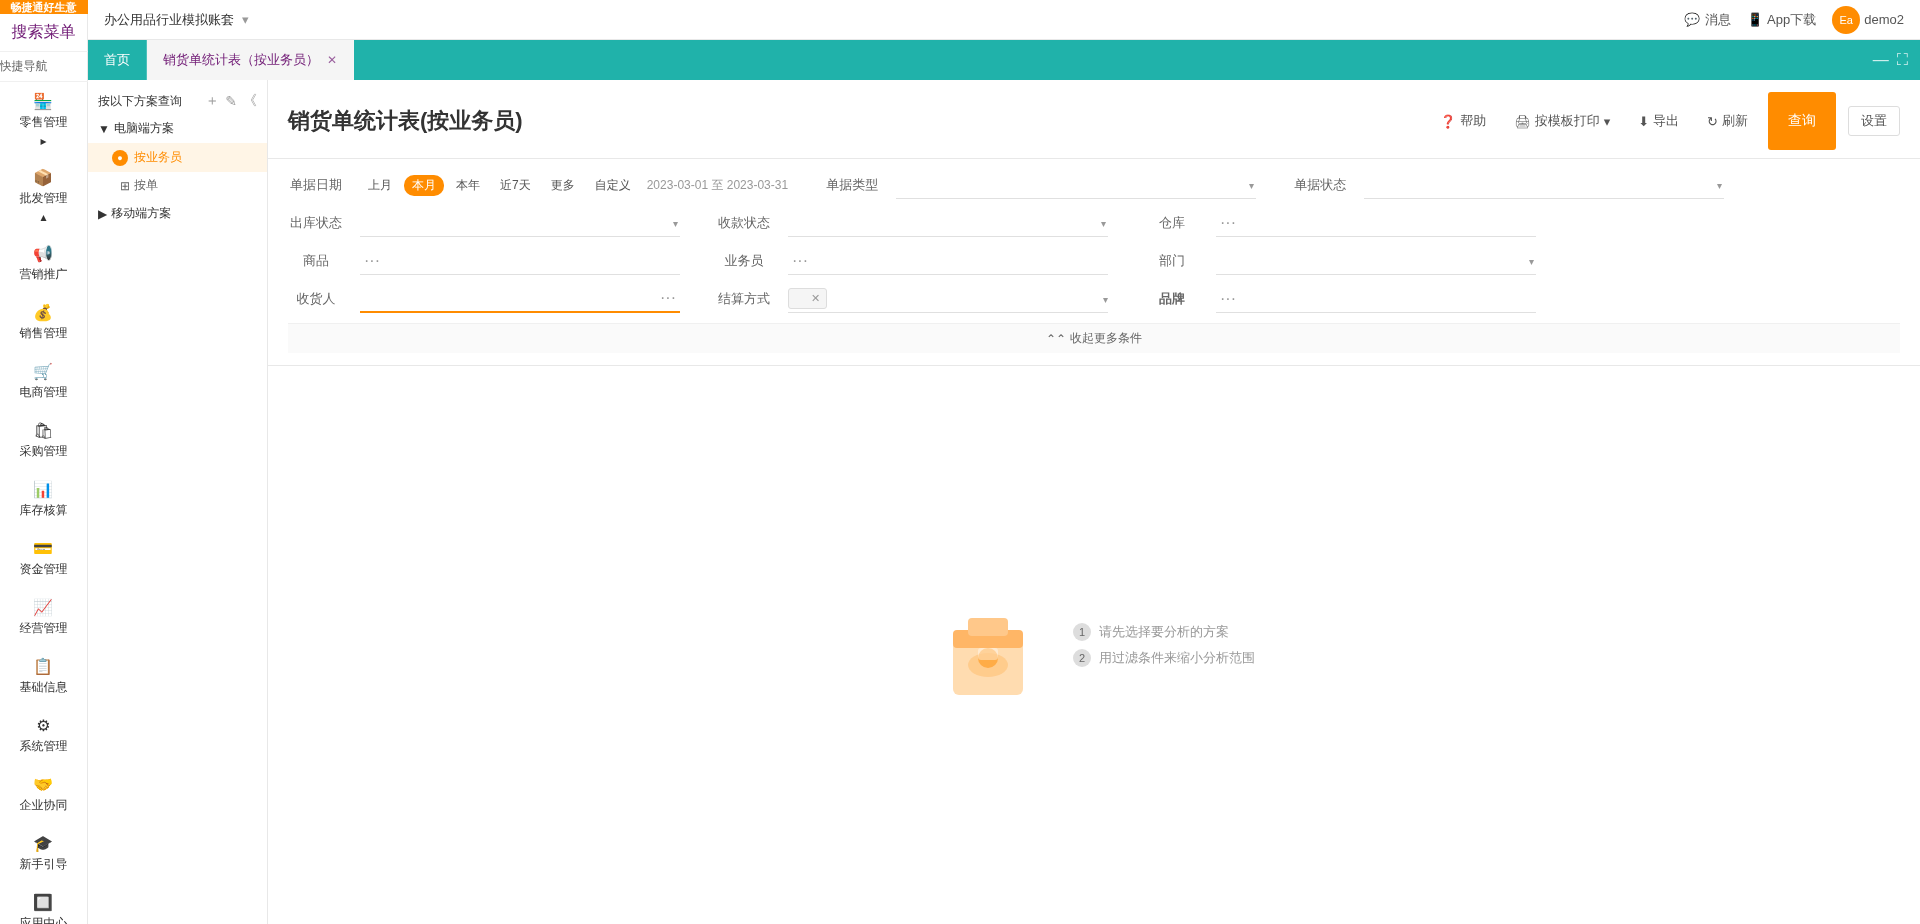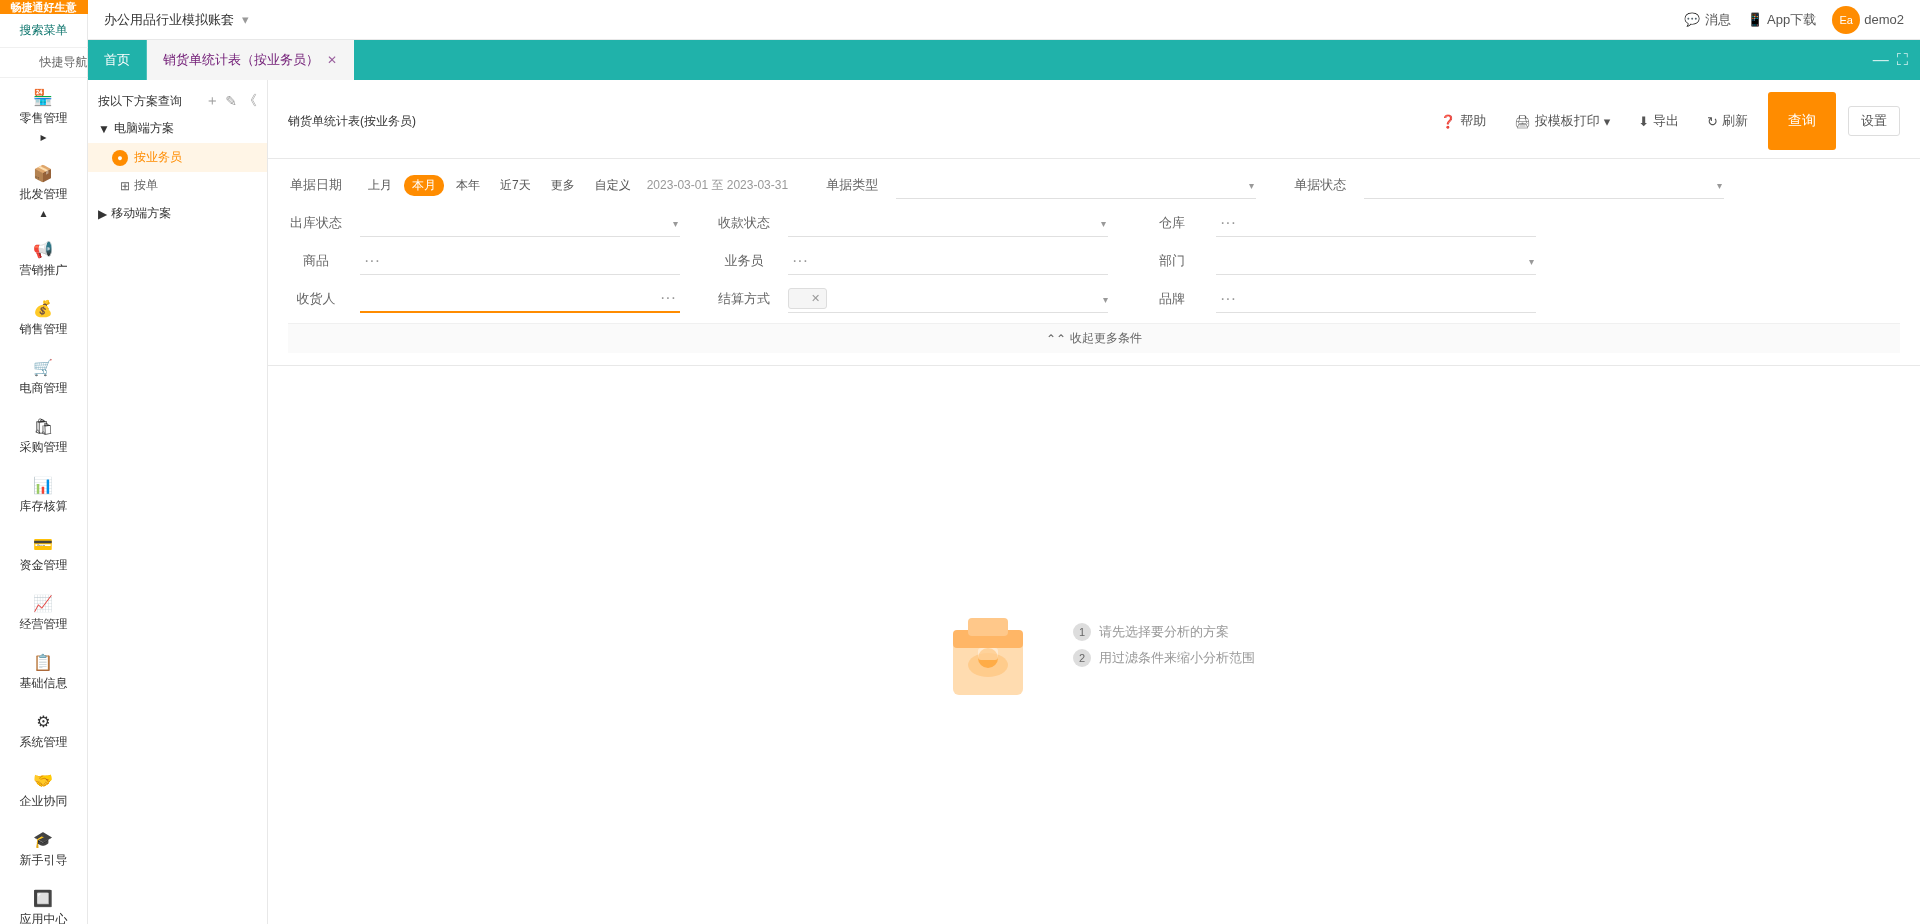--- a/index.html
+++ b/index.html
@@ -25,32 +25,32 @@
       justify-content: center;
       color: #fff;
       font-size: 11px;
       text-align: center;
       line-height: 1.3;
       font-weight: bold;
     }
     .sidebar-search {
       width: 88px;
       padding: 8px 6px;
-      color: #0f766e;
-      font-size: 12px;
+      color: #701a75;
+      font-size: 16px;
       text-align: center;
       cursor: pointer;
       border-bottom: 1px solid #f0f0f0;
     }
     .sidebar-nav {
       width: 88px;
       padding: 6px 0;
       color: #666;
       font-size: 12px;
-      text-align: right;
+      text-align: left;
       cursor: pointer;
       border-bottom: 1px solid #f0f0f0;
     }
     .sidebar-item {
       width: 88px;
       padding: 10px 4px;
       color: #333;
       font-size: 12px;
       text-align: center;
       cursor: pointer;
@@ -254,22 +254,22 @@
     
     #page-title-bar {
       background: #fff;
       padding: 12px 20px 8px;
       display: flex;
       align-items: center;
       justify-content: space-between;
       border-bottom: 1px solid #e8e8e8;
     }
     .page-title {
-      font-size: 12px;
-      font-weight: 400;
+      font-size: 22px;
+      font-weight: 700;
       color: #333;
     }
     .page-actions {
       display: flex;
       align-items: center;
       gap: 12px;
     }
     .action-btn {
       display: flex;
       align-items: center;
@@ -677,21 +677,21 @@
             <span class="filter-dots">···</span>
           </div>
           <span class="filter-label" style="margin-left:20px;">结算方式</span>
           <div class="filter-control" style="max-width:320px; flex-direction:row; gap:6px; border-bottom:1px solid #e0e0e0;">
             <div class="tag-x">
               <span>　</span>
               <span class="x-btn">✕</span>
             </div>
             <span class="filter-chevron dropdown-arrow" style="margin-left:auto;"></span>
           </div>
-          <span class="filter-label" style="margin-left:20px;">品牌</span>
+          <span class="filter-label" style="margin-left:20px;font-weight:bold;">品牌</span>
           <div class="filter-control" style="max-width:320px;">
             <span class="filter-dots">···</span>
           </div>
         </div>
 
         <div class="collapse-row">
           <span class="collapse-btn">
             <span>⌃⌃</span>
             <span>收起更多条件</span>
           </span>

